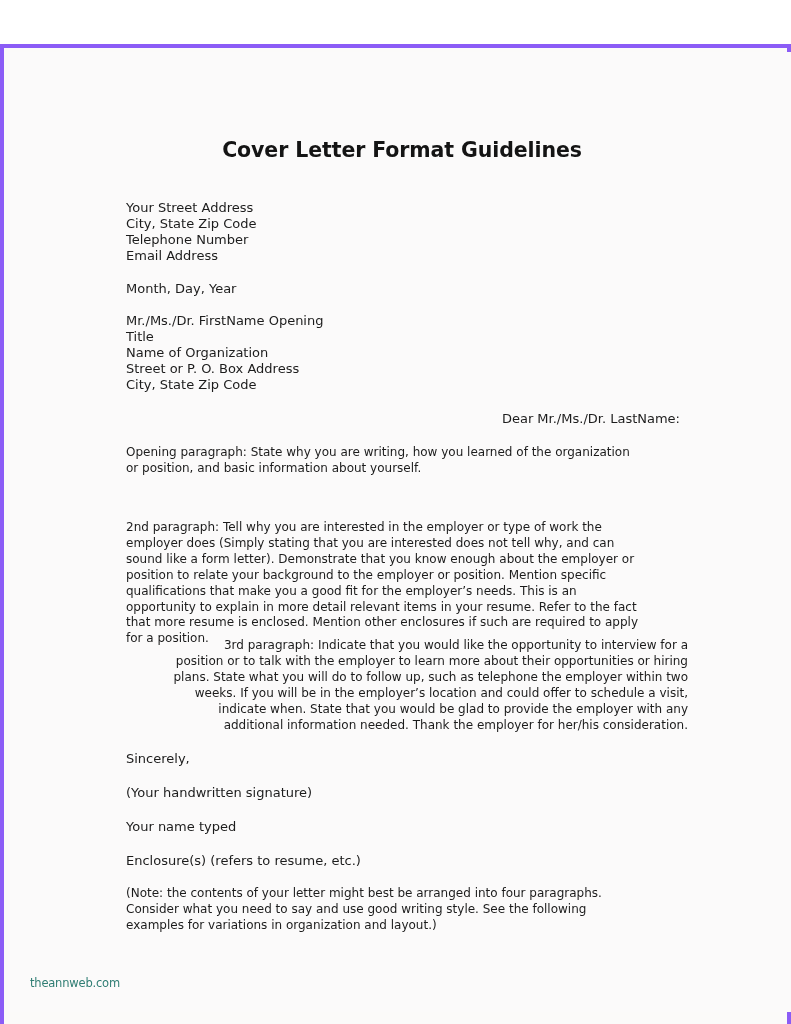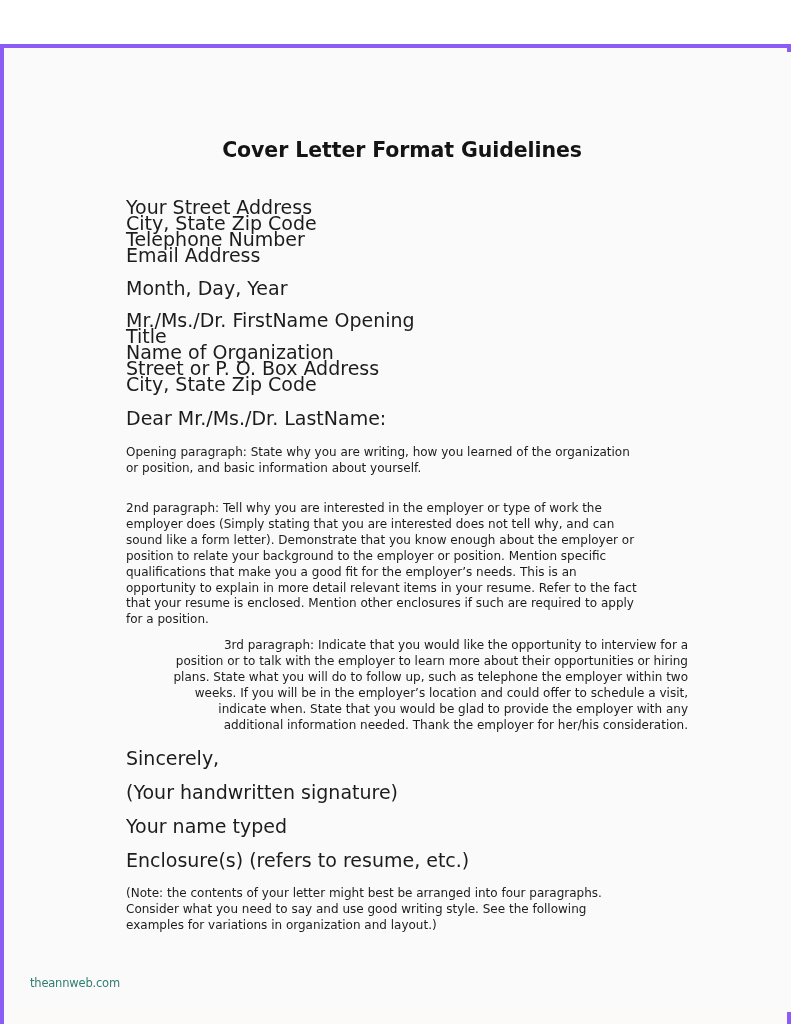--- a/index.html
+++ b/index.html
@@ -59,21 +59,21 @@
     color: #141414;
     letter-spacing: -0.1px;
     white-space: nowrap;
   }
 
   
   .blk {
     position: absolute;
     left: 4px;
     width: 554px;
-    font-size: 19px;
+    font-size: 13px;
     line-height: 15.9px;
     color: #1c1c1c;
     text-align: left;
   }
   .blk .ln {
     display: block;
     white-space: nowrap;
   }
 
   .para {
@@ -85,23 +85,23 @@
   }
   .para .ln {
     display: block;
     white-space: nowrap;
   }
 
   
   #sender-block   { top: 148px; }
   #date-block     { top: 229px; }
   #recipient-block{ top: 261px; }
-  #salutation     { top: 359px; }
+  #salutation     { top: 359px; text-align: right; }
   #para-opening   { top: 393px; width: 560px; }
-  #para-second    { top: 449px; width: 560px; }
+  #para-second    { top: 468px; width: 560px; }
   #para-third     { top: 586px; width: 562px; text-align: right; }
   #closing-block  { top: 699px; }
   #signature-line { top: 733px; }
   #typed-name     { top: 767px; }
   #enclosure-line { top: 801px; }
   #note-block     { top: 834px; width: 560px; }
 
   
   .source-line {
     position: absolute;
@@ -172,21 +172,21 @@
         <span class="ln">or position, and basic information about yourself.</span>
       </div>
 
       <div class="para" id="para-second">
         <span class="ln">2nd paragraph: Tell why you are interested in the employer or type of work the</span>
         <span class="ln">employer does (Simply stating that you are interested does not tell why, and can</span>
         <span class="ln">sound like a form letter). Demonstrate that you know enough about the employer or</span>
         <span class="ln">position to relate your background to the employer or position. Mention specific</span>
         <span class="ln">qualifications that make you a good fit for the employer’s needs. This is an</span>
         <span class="ln">opportunity to explain in more detail relevant items in your resume. Refer to the fact</span>
-        <span class="ln">that your resume is enclosed. Mention other enclosures if such are required to apply</span>
+        <span class="ln">that more resume is enclosed. Mention other enclosures if such are required to apply</span>
         <span class="ln">for a position.</span>
       </div>
 
       <div class="para" id="para-third">
         <span class="ln">3rd paragraph: Indicate that you would like the opportunity to interview for a</span>
         <span class="ln">position or to talk with the employer to learn more about their opportunities or hiring</span>
         <span class="ln">plans. State what you will do to follow up, such as telephone the employer within two</span>
         <span class="ln">weeks. If you will be in the employer’s location and could offer to schedule a visit,</span>
         <span class="ln">indicate when. State that you would be glad to provide the employer with any</span>
         <span class="ln">additional information needed. Thank the employer for her/his consideration.</span>

